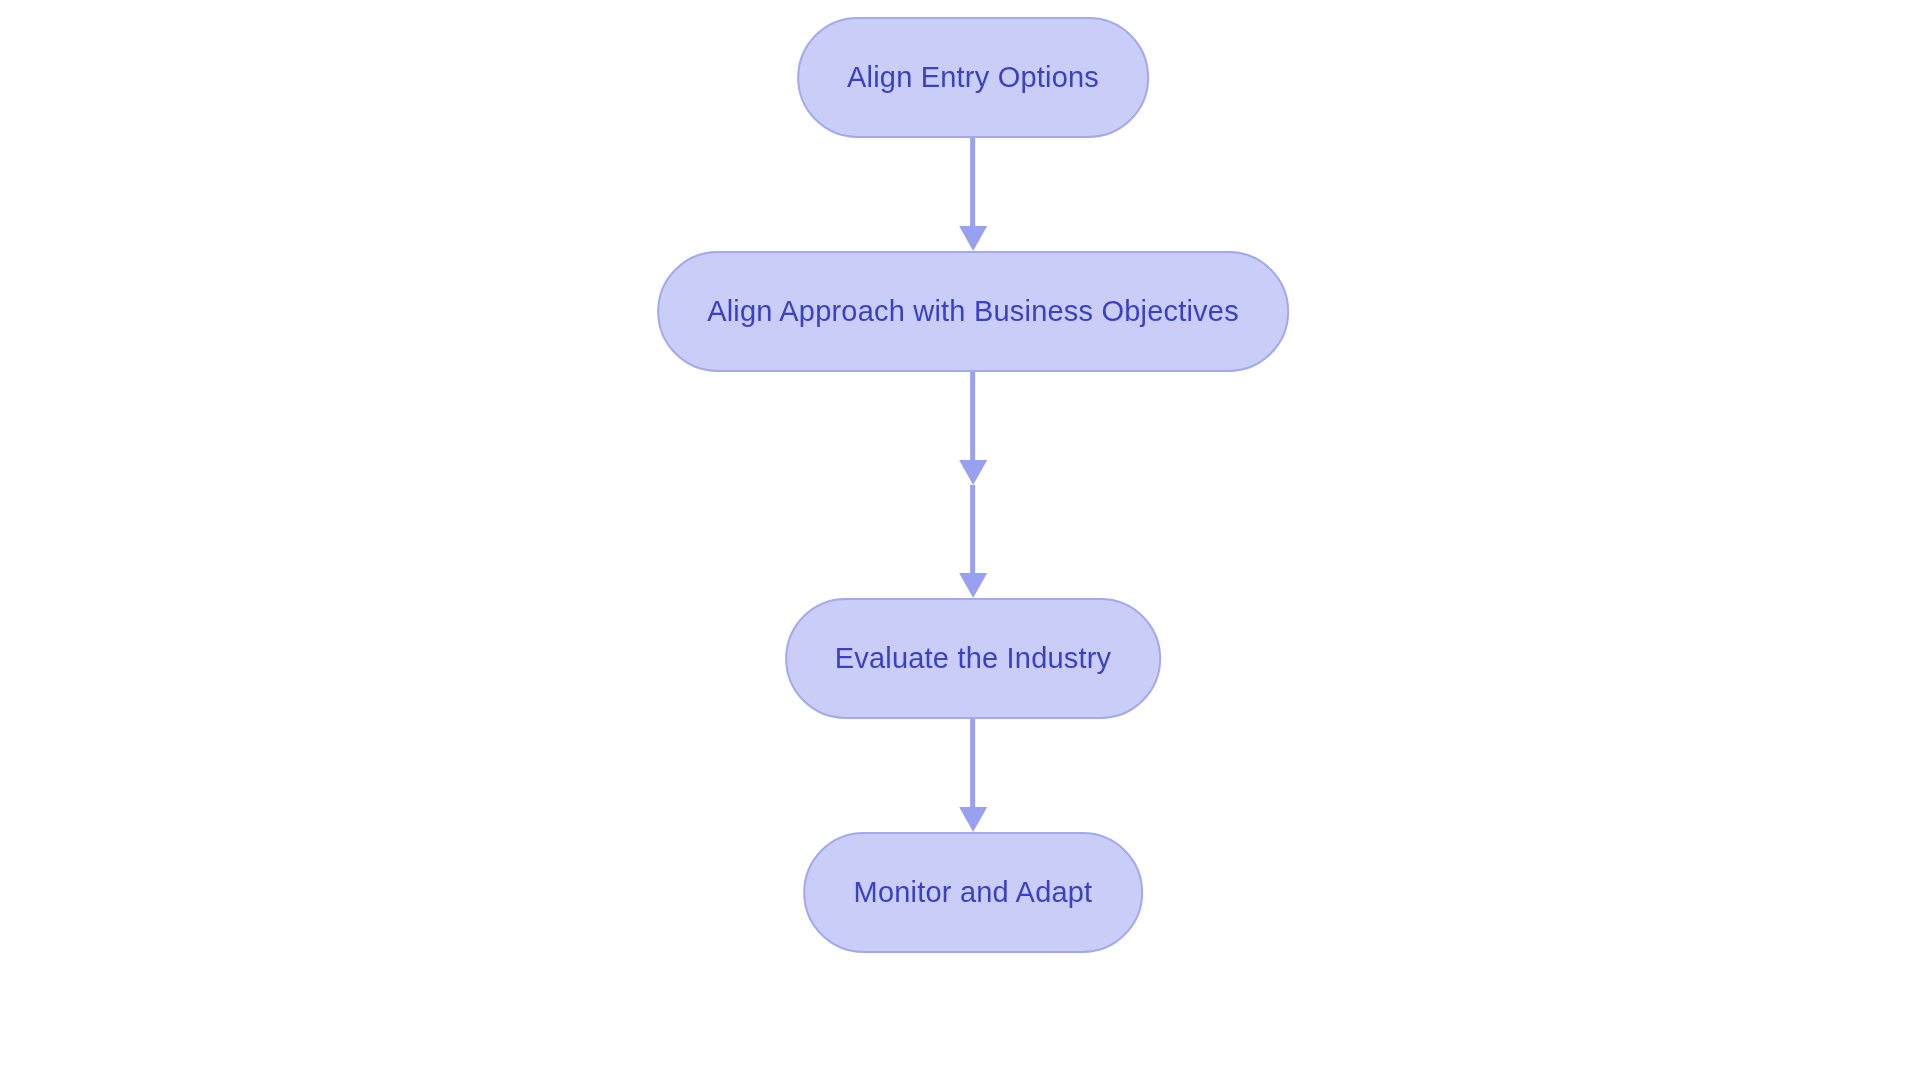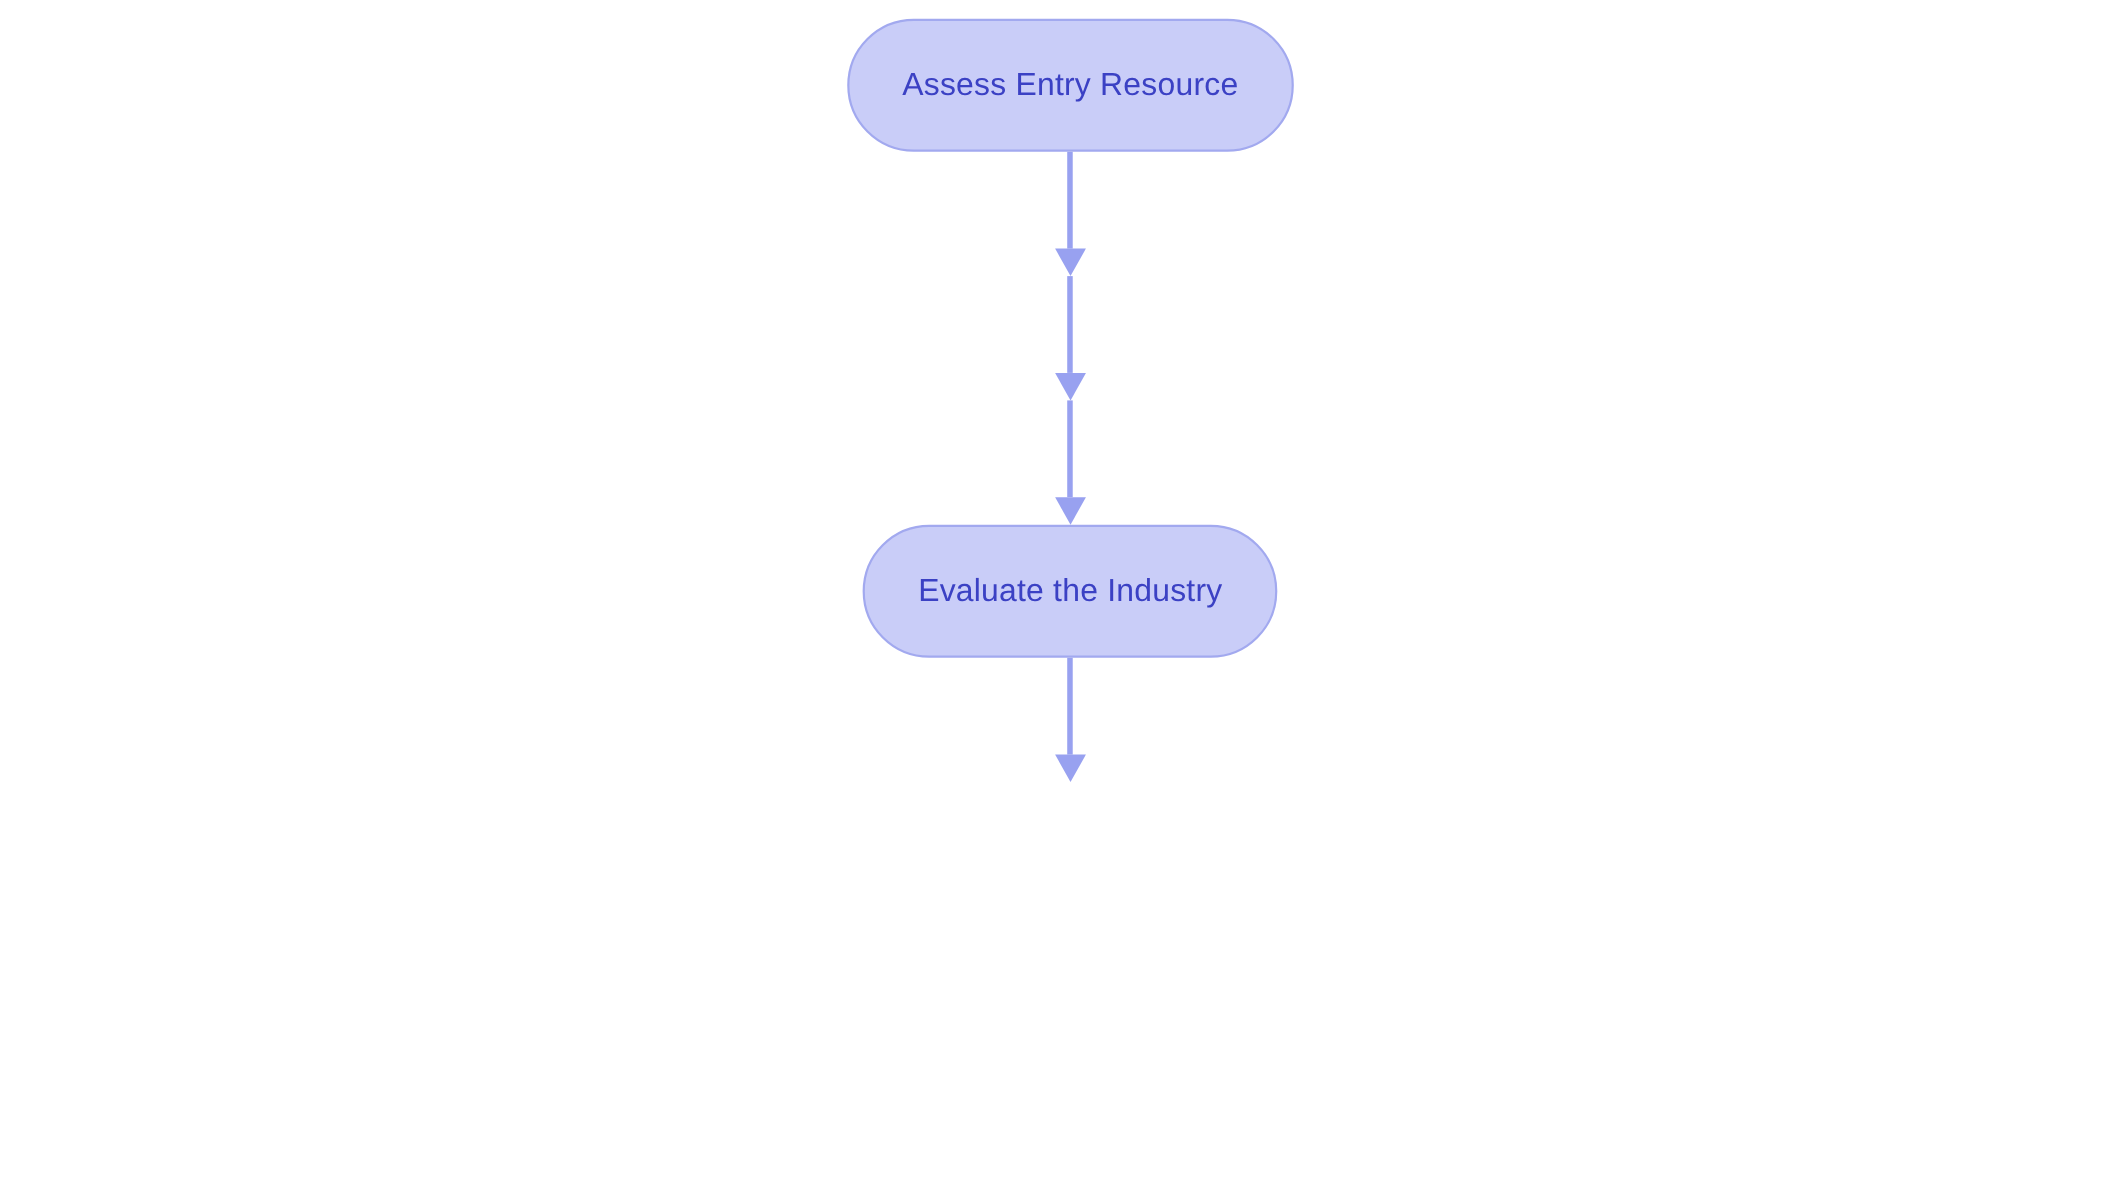--- a/index.html
+++ b/index.html
@@ -67,28 +67,31 @@
     border-top: 25px solid var(--arrow);
   }
 </style>
 </head>
 <body>
 
 <div class="canvas">
   <div class="flow-column">
 
     <div class="node">
-      <span class="node-label">Assess Entry Resource</span>
+      <span class="node-label">Align Entry Options</span>
     </div>
 
     <div class="arrow">
       <div class="arrow-stem"></div>
       <div class="arrow-head"></div>
     </div>
 
+    <div class="node">
+      <span class="node-label">Align Approach with Business Objectives</span>
+    </div>
 
     <div class="arrow">
       <div class="arrow-stem"></div>
       <div class="arrow-head"></div>
     </div>
 
 
     <div class="arrow">
       <div class="arrow-stem"></div>
       <div class="arrow-head"></div>
@@ -96,15 +99,18 @@
 
     <div class="node">
       <span class="node-label">Evaluate the Industry</span>
     </div>
 
     <div class="arrow">
       <div class="arrow-stem"></div>
       <div class="arrow-head"></div>
     </div>
 
+    <div class="node">
+      <span class="node-label">Monitor and Adapt</span>
+    </div>
 
   </div>
 </div>
 
 </body></html>

